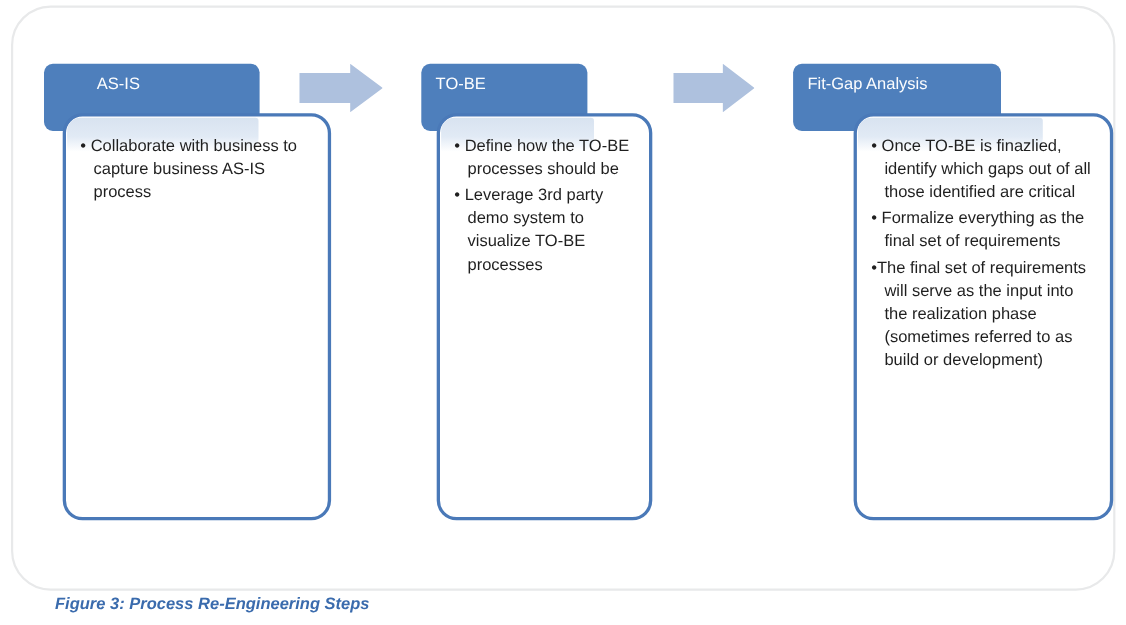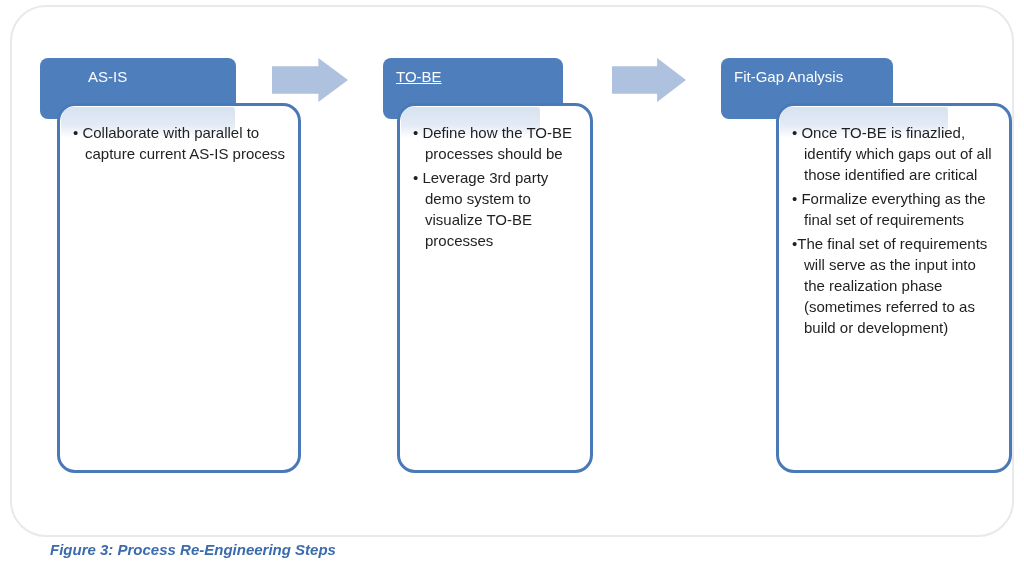--- a/index.html
+++ b/index.html
@@ -88,40 +88,40 @@
 <div class="canvas">
 
   <div class="frame"></div>
 
   <div class="step-header" style="left:40px; top:58px; width:196px; height:61px;padding-left:48px;">
     <span>AS-IS</span>
   </div>
   <div class="step-body" style="left:57px; top:103px; width:244px; height:370px;">
     <div class="strip"></div>
     <ul class="bullets">
-      <li>• Collaborate with parallel to capture current AS-IS process</li>
+      <li>• Collaborate with business to capture business AS-IS process</li>
     </ul>
   </div>
 
   <div class="arrow" style="left:272px; top:58px; width:76px; height:44px;"></div>
 
-  <div class="step-header" style="left:383px; top:58px; width:180px; height:61px;text-decoration:underline;">
+  <div class="step-header" style="left:383px; top:58px; width:151px; height:61px;">
     <span>TO-BE</span>
   </div>
   <div class="step-body" style="left:397px; top:103px; width:196px; height:370px;">
     <div class="strip"></div>
     <ul class="bullets">
       <li>• Define how the TO-BE processes should be</li>
       <li>• Leverage 3rd party demo system to visualize TO-BE processes</li>
     </ul>
   </div>
 
   <div class="arrow" style="left:612px; top:58px; width:74px; height:44px;"></div>
 
-  <div class="step-header" style="left:721px; top:58px; width:172px; height:61px;">
+  <div class="step-header" style="left:721px; top:58px; width:189px; height:61px;">
     <span>Fit-Gap Analysis</span>
   </div>
   <div class="step-body" style="left:776px; top:103px; width:236px; height:370px;">
     <div class="strip"></div>
     <ul class="bullets">
       <li>• Once TO-BE is finazlied, identify which gaps out of all those identified are critical</li>
       <li>• Formalize everything as the final set of requirements</li>
       <li>•The final set of requirements will serve as the input into the realization phase (sometimes referred to as build or development)</li>
     </ul>
   </div>

